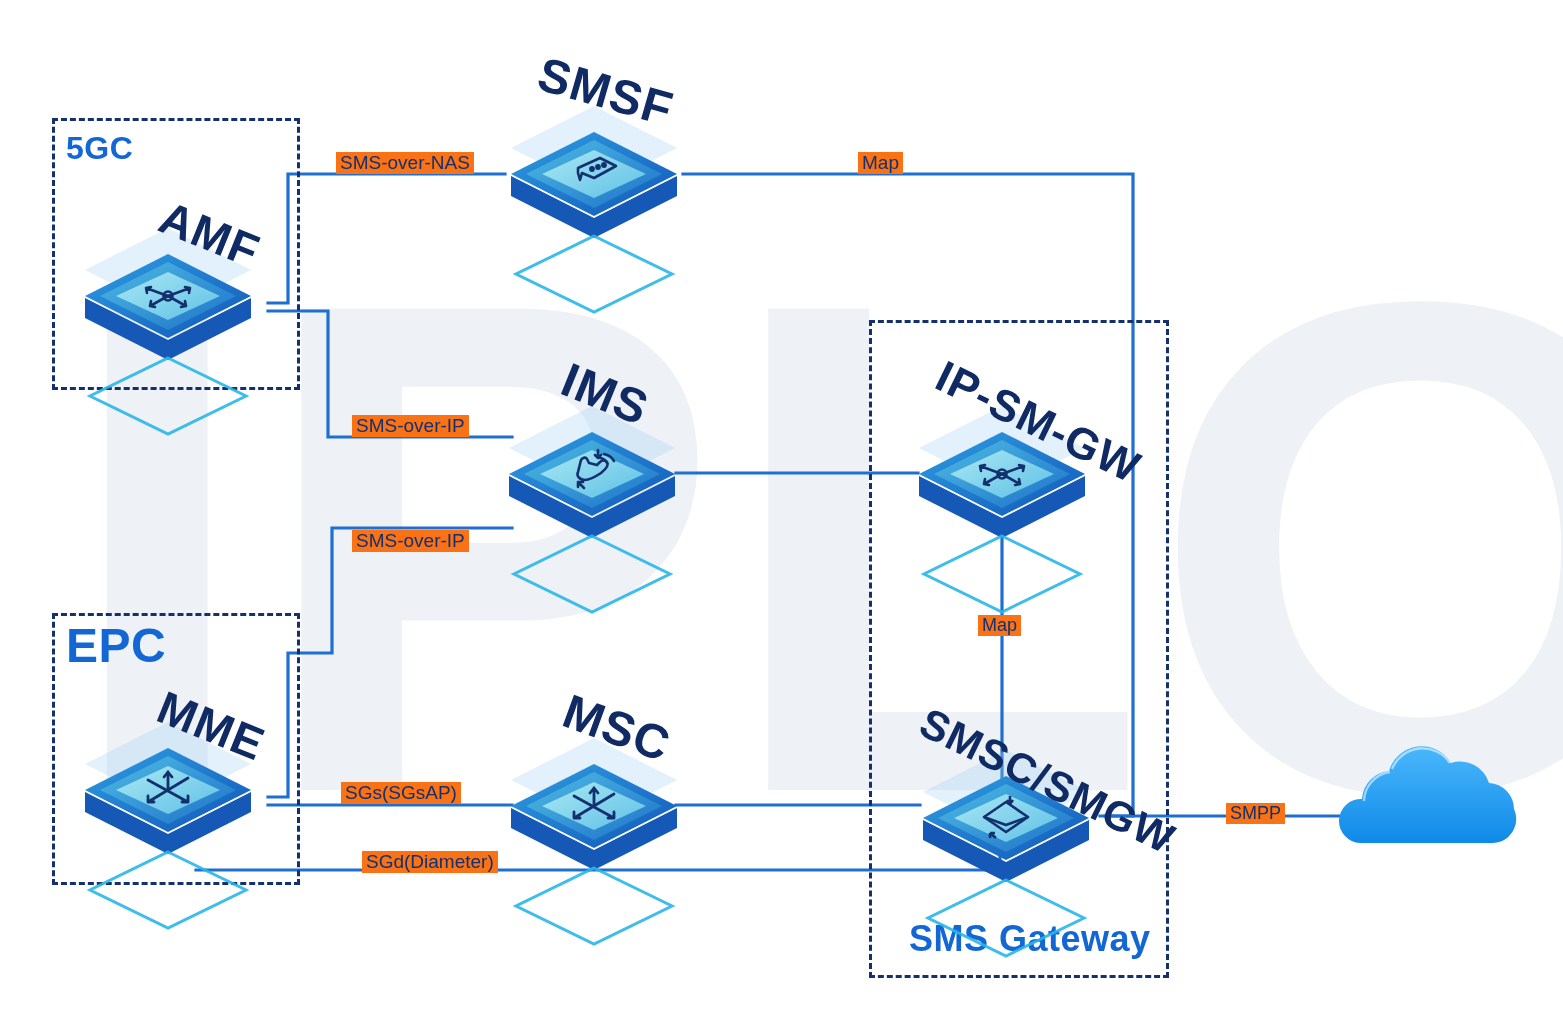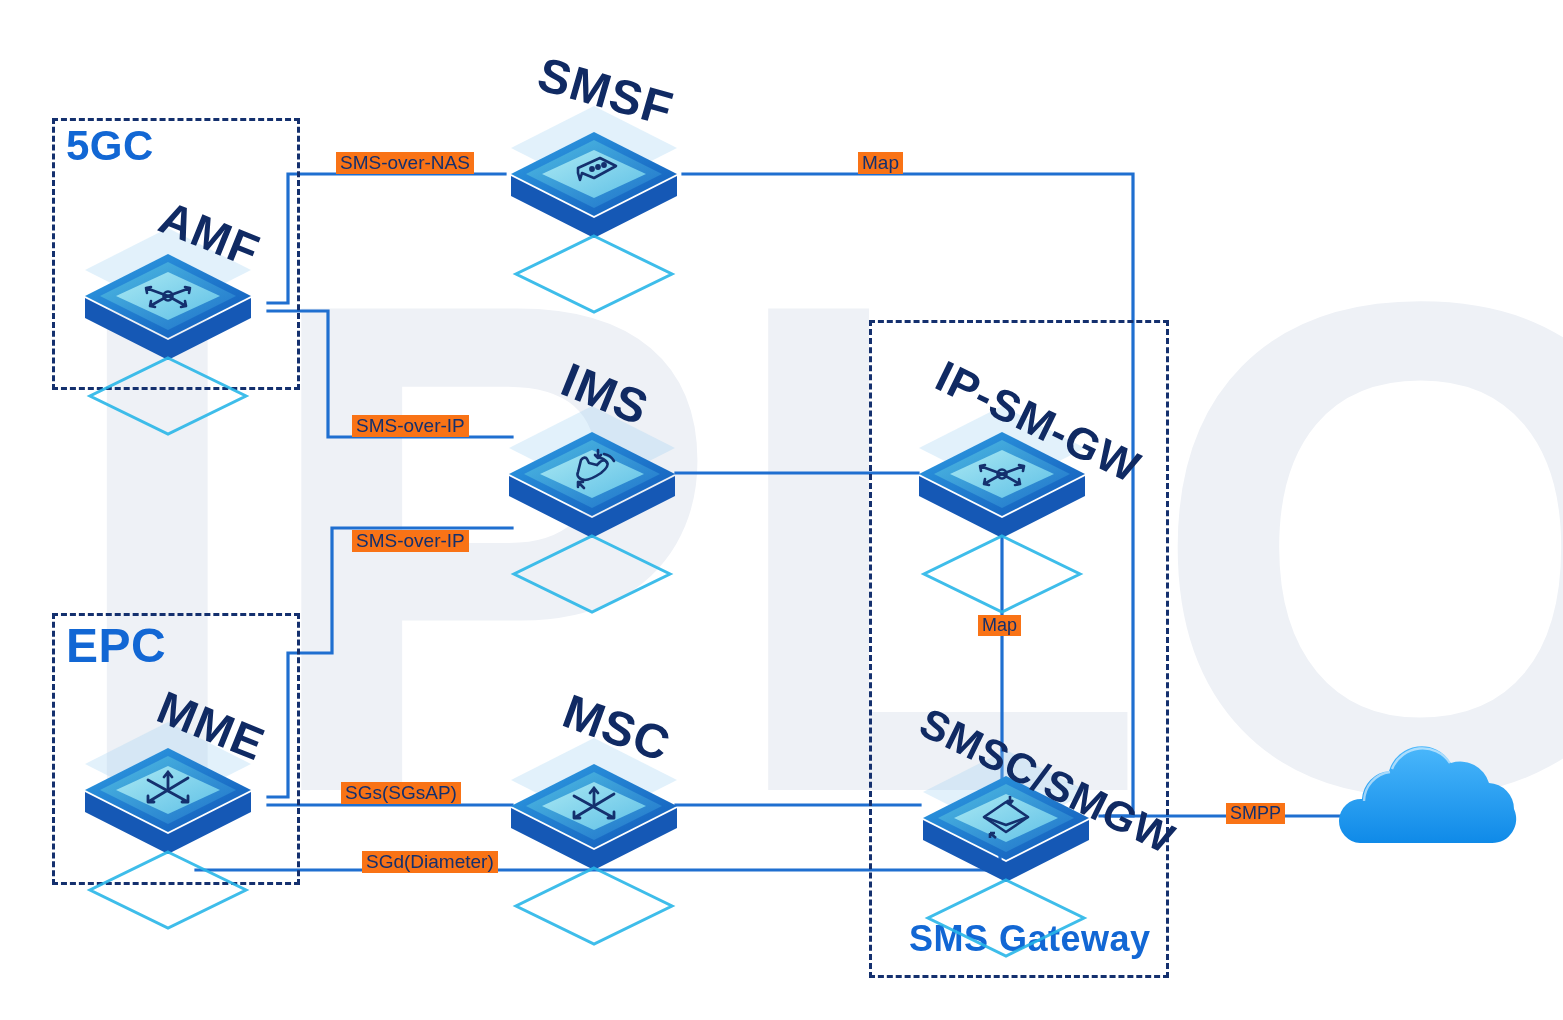--- a/index.html
+++ b/index.html
@@ -54,21 +54,21 @@
 
       <path d="M676,805 L920,805"></path>
 
       <path d="M196,870 L1000,870 L1000,850"></path>
 
       <path d="M1100,816 L1340,816"></path>
     </g>
   </svg>
 
   <div class="grp" style="left:52px;top:118px;width:248px;height:272px;"></div>
-  <div class="grp-label" style="left:66px;top:122px;font-size:42px;">5GC</div>
+  <div class="grp-label" style="left:66px;top:130px;font-size:32px;">5GC</div>
 
   <div class="grp" style="left:52px;top:613px;width:248px;height:272px;"></div>
   <div class="grp-label" style="left:66px;top:618px;font-size:48px;">EPC</div>
 
   <div class="grp" style="left:869px;top:320px;width:300px;height:658px;"></div>
   <div class="grp-label" style="left:909px;top:918px;font-size:36px;">SMS Gateway</div>
 
   <div class="node" style="left:68px;top:218px;">
     <svg viewBox="0 0 200 175">
       <defs>

